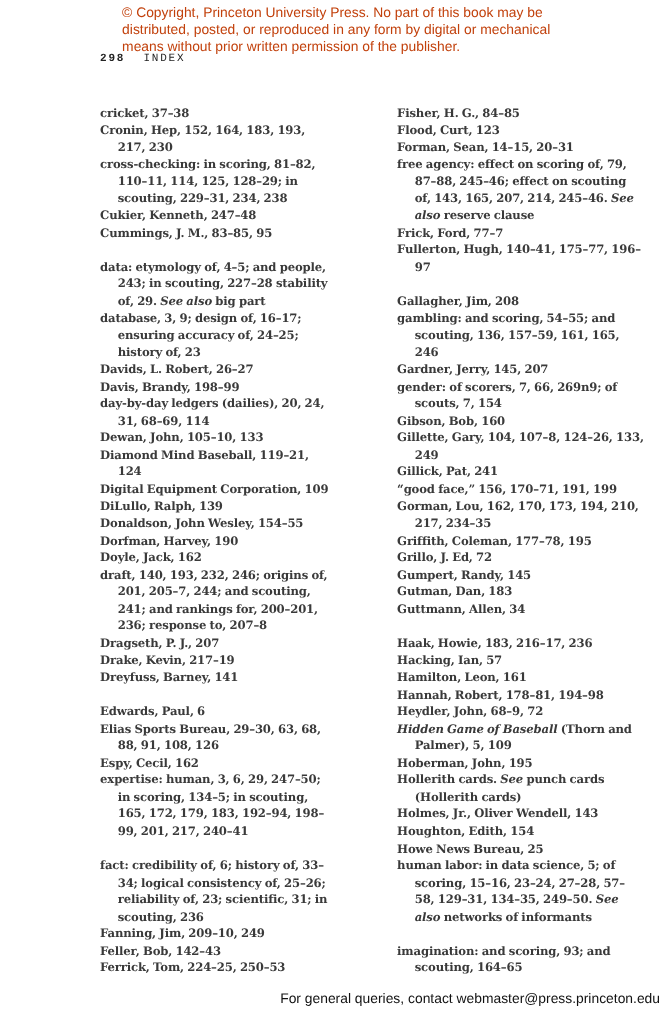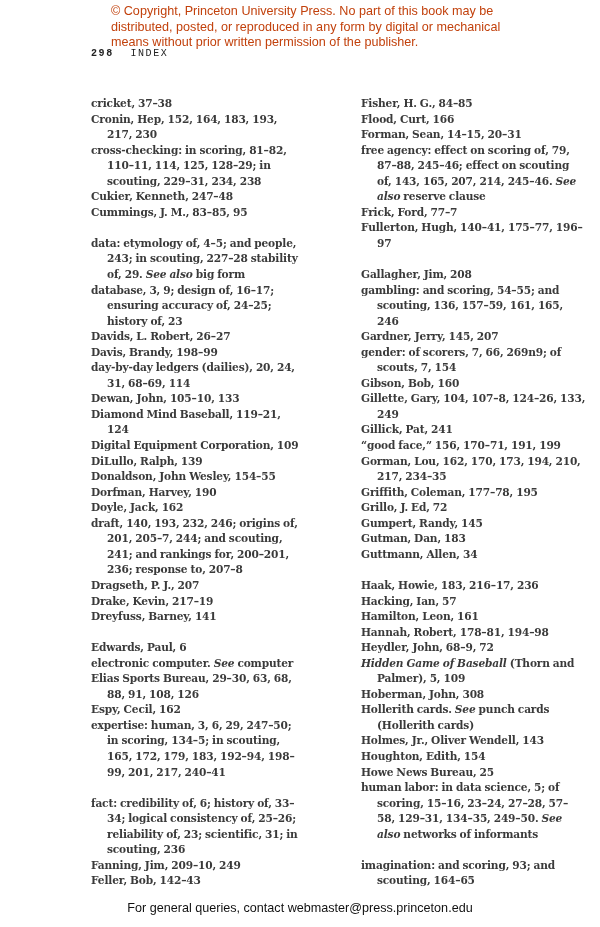--- a/index.html
+++ b/index.html
@@ -20,71 +20,71 @@
       font-family: "DejaVu Serif", serif; font-size: 10.6px; line-height: 15.55px;
       color: #3a3a3a;
       font-weight: bold;
     }
     .col.left { left: 91px; width: 210px; }
     .col.right { left: 325px; width: 225px; margin-left: 36px; }
     .entry { padding-left: 16px; text-indent: -16px; margin: 0; letter-spacing: -0.15px; word-spacing: -0.5px; }
     .gap { height: 15.55px; }
     .it { font-style: italic; }
     .footer {
-      position: absolute; left: 0; width: 600px; top: 901px; text-align: center;
+      position: absolute; left: 0; width: 600px; top: 901px; text-align: right;
       font-family: "Liberation Sans", sans-serif; font-size: 12.6px; color: #111;
     }
   </style>
 </head>
 <body>
 
 <div class="copyright">© Copyright, Princeton University Press. No part of this book may be distributed, posted, or reproduced in any form by digital or mechanical means without prior written permission of the publisher.</div>
 
 <div class="running-head">
   <span class="pg">298</span>
   <span>INDEX</span>
 </div>
 
 <div class="col left">
     <p class="entry"><span>cricket, 37–38</span></p>
     <p class="entry"><span>Cronin, Hep, 152, 164, 183, 193, 217, 230</span></p>
     <p class="entry"><span>cross-checking: in scoring, 81–82, 110–11, 114, 125, 128–29; in scouting, 229–31, 234, 238</span></p>
     <p class="entry"><span>Cukier, Kenneth, 247–48</span></p>
     <p class="entry"><span>Cummings, J. M., 83–85, 95</span></p>
     <div class="gap"></div>
-    <p class="entry"><span>data: etymology of, 4–5; and people, 243; in scouting, 227–28 stability of, 29. </span><span class="it">See also</span><span> big form</span></p>
+    <p class="entry"><span>data: etymology of, 4–5; and people, 243; in scouting, 227–28 stability of, 29. </span><span class="it">See also</span><span> big part</span></p>
     <p class="entry"><span>database, 3, 9; design of, 16–17; ensuring accuracy of, 24–25; history of, 23</span></p>
     <p class="entry"><span>Davids, L. Robert, 26–27</span></p>
     <p class="entry"><span>Davis, Brandy, 198–99</span></p>
     <p class="entry"><span>day-by-day ledgers (dailies), 20, 24, 31, 68–69, 114</span></p>
     <p class="entry"><span>Dewan, John, 105–10, 133</span></p>
     <p class="entry"><span>Diamond Mind Baseball, 119–21, 124</span></p>
     <p class="entry"><span>Digital Equipment Corporation, 109</span></p>
     <p class="entry"><span>DiLullo, Ralph, 139</span></p>
     <p class="entry"><span>Donaldson, John Wesley, 154–55</span></p>
     <p class="entry"><span>Dorfman, Harvey, 190</span></p>
     <p class="entry"><span>Doyle, Jack, 162</span></p>
     <p class="entry"><span>draft, 140, 193, 232, 246; origins of, 201, 205–7, 244; and scouting, 241; and rankings for, 200–201, 236; response to, 207–8</span></p>
     <p class="entry"><span>Dragseth, P. J., 207</span></p>
     <p class="entry"><span>Drake, Kevin, 217–19</span></p>
     <p class="entry"><span>Dreyfuss, Barney, 141</span></p>
     <div class="gap"></div>
     <p class="entry"><span>Edwards, Paul, 6</span></p>
-    <p class="entry"><span>electronic computer. </span><span class="it">See</span><span> computer</span></p>
     <p class="entry"><span>Elias Sports Bureau, 29–30, 63, 68, 88, 91, 108, 126</span></p>
     <p class="entry"><span>Espy, Cecil, 162</span></p>
     <p class="entry"><span>expertise: human, 3, 6, 29, 247–50; in scoring, 134–5; in scouting, 165, 172, 179, 183, 192–94, 198–99, 201, 217, 240–41</span></p>
     <div class="gap"></div>
     <p class="entry"><span>fact: credibility of, 6; history of, 33–34; logical consistency of, 25–26; reliability of, 23; scientific, 31; in scouting, 236</span></p>
     <p class="entry"><span>Fanning, Jim, 209–10, 249</span></p>
     <p class="entry"><span>Feller, Bob, 142–43</span></p>
+    <p class="entry"><span>Ferrick, Tom, 224–25, 250–53</span></p>
   </div>
 <div class="col right">
     <p class="entry"><span>Fisher, H. G., 84–85</span></p>
-    <p class="entry"><span>Flood, Curt, 166</span></p>
+    <p class="entry"><span>Flood, Curt, 123</span></p>
     <p class="entry"><span>Forman, Sean, 14–15, 20–31</span></p>
     <p class="entry"><span>free agency: effect on scoring of, 79, 87–88, 245–46; effect on scouting of, 143, 165, 207, 214, 245–46. </span><span class="it">See also</span><span> reserve clause</span></p>
     <p class="entry"><span>Frick, Ford, 77–7</span></p>
     <p class="entry"><span>Fullerton, Hugh, 140–41, 175–77, 196–97</span></p>
     <div class="gap"></div>
     <p class="entry"><span>Gallagher, Jim, 208</span></p>
     <p class="entry"><span>gambling: and scoring, 54–55; and scouting, 136, 157–59, 161, 165, 246</span></p>
     <p class="entry"><span>Gardner, Jerry, 145, 207</span></p>
     <p class="entry"><span>gender: of scorers, 7, 66, 269n9; of scouts, 7, 154</span></p>
     <p class="entry"><span>Gibson, Bob, 160</span></p>
@@ -97,21 +97,21 @@
     <p class="entry"><span>Gumpert, Randy, 145</span></p>
     <p class="entry"><span>Gutman, Dan, 183</span></p>
     <p class="entry"><span>Guttmann, Allen, 34</span></p>
     <div class="gap"></div>
     <p class="entry"><span>Haak, Howie, 183, 216–17, 236</span></p>
     <p class="entry"><span>Hacking, Ian, 57</span></p>
     <p class="entry"><span>Hamilton, Leon, 161</span></p>
     <p class="entry"><span>Hannah, Robert, 178–81, 194–98</span></p>
     <p class="entry"><span>Heydler, John, 68–9, 72</span></p>
     <p class="entry"><span class="it">Hidden Game of Baseball</span><span> (Thorn and Palmer), 5, 109</span></p>
-    <p class="entry"><span>Hoberman, John, 308</span></p>
+    <p class="entry"><span>Hoberman, John, 195</span></p>
     <p class="entry"><span>Hollerith cards. </span><span class="it">See</span><span> punch cards (Hollerith cards)</span></p>
     <p class="entry"><span>Holmes, Jr., Oliver Wendell, 143</span></p>
     <p class="entry"><span>Houghton, Edith, 154</span></p>
     <p class="entry"><span>Howe News Bureau, 25</span></p>
     <p class="entry"><span>human labor: in data science, 5; of scoring, 15–16, 23–24, 27–28, 57–58, 129–31, 134–35, 249–50. </span><span class="it">See also</span><span> networks of informants</span></p>
     <div class="gap"></div>
     <p class="entry"><span>imagination: and scoring, 93; and scouting, 164–65</span></p>
   </div>
 
 <div class="footer">For general queries, contact webmaster@press.princeton.edu</div>

